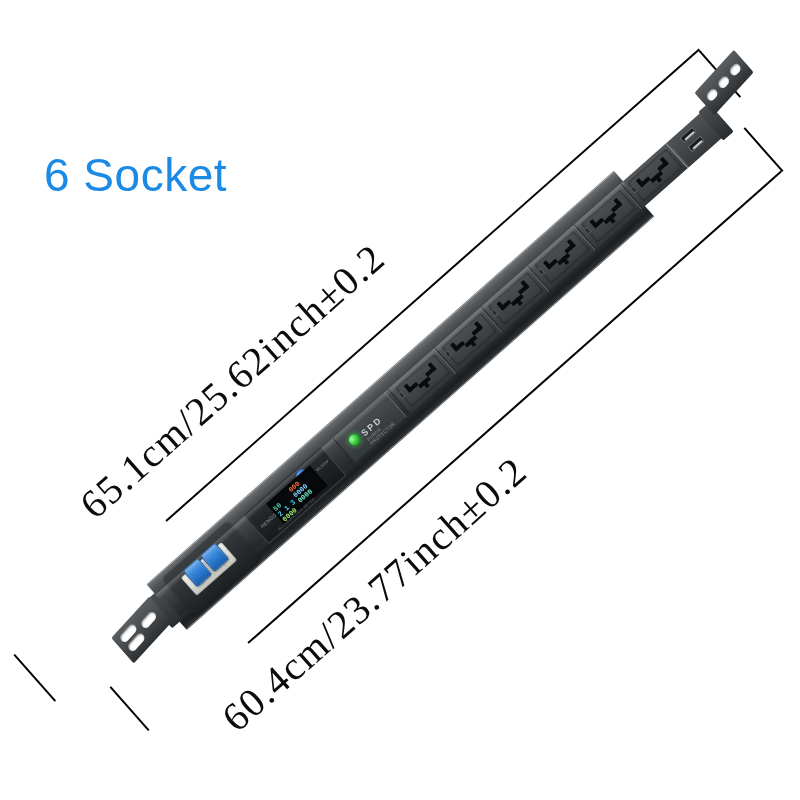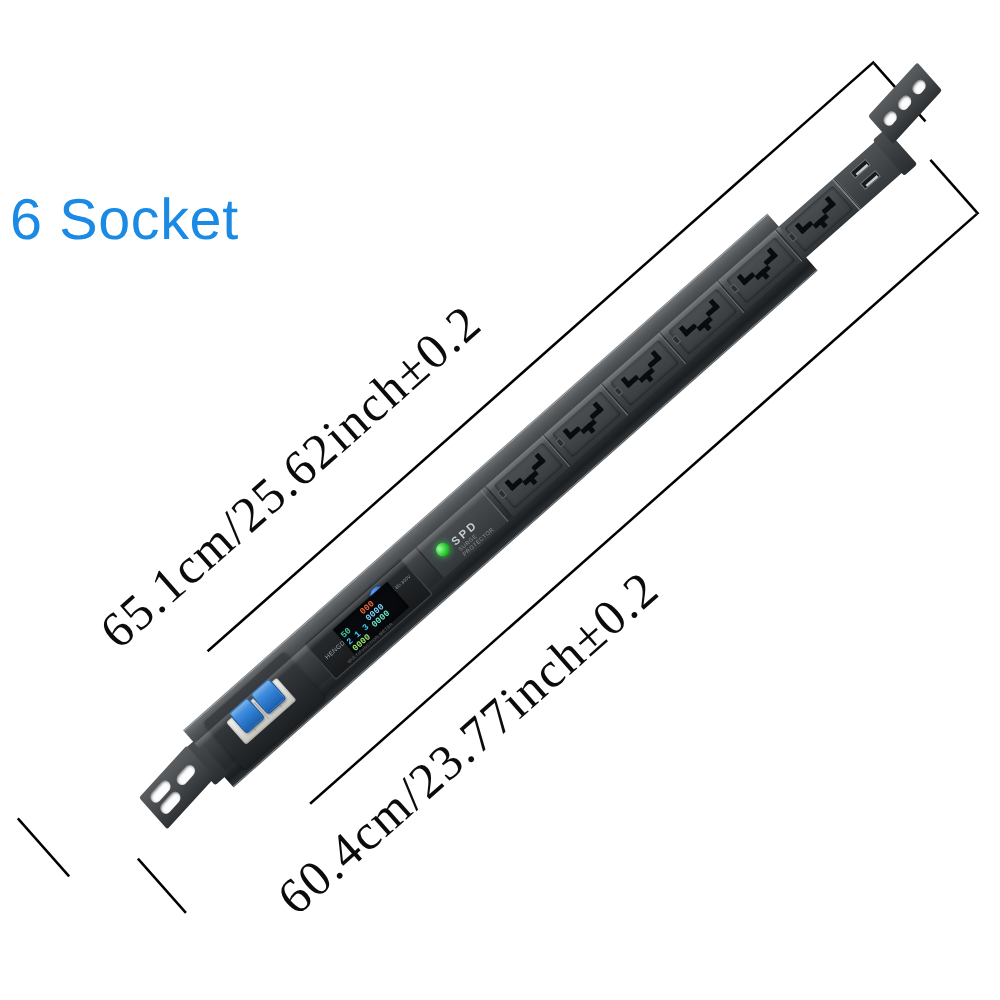--- a/index.html
+++ b/index.html
@@ -342,19 +342,19 @@
           <span class="slot" style="left:6px;top:10px;width:12px;"></span>
           <span class="slot" style="left:23px;top:10px;width:12px;"></span>
           <span class="slot" style="left:40px;top:10px;width:12px;"></span>
         </div>
 
         <div class="pdu-gloss"></div>
       </div>
     </div>
   </div>
 
-  <div class="badge" style="color: rgb(26, 138, 229);">6 Socket</div>
+  <div class="badge" style="color: rgb(26, 138, 229); margin-left: 36px;">6 Socket</div>
 
   <div class="dimtext" id="dim-upper-text">65.1cm/25.62inch±0.2</div>
 
   <div class="dimtext" id="dim-lower-text">60.4cm/23.77inch±0.2</div>
 
 </div>
 
 </body></html>

